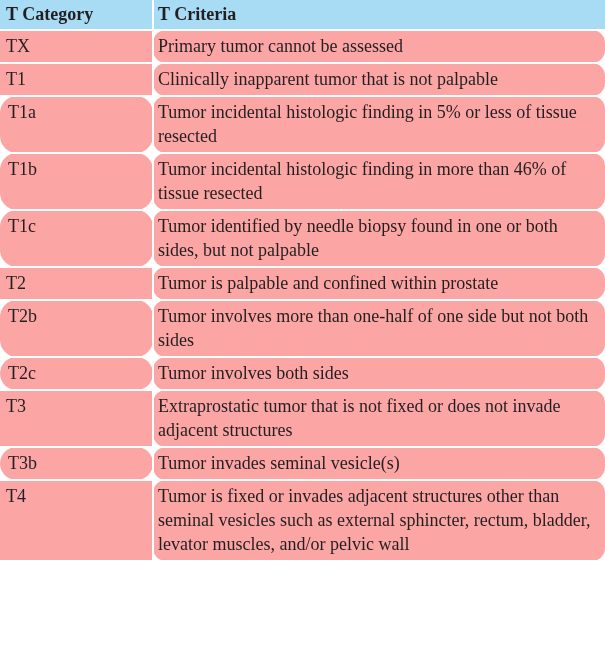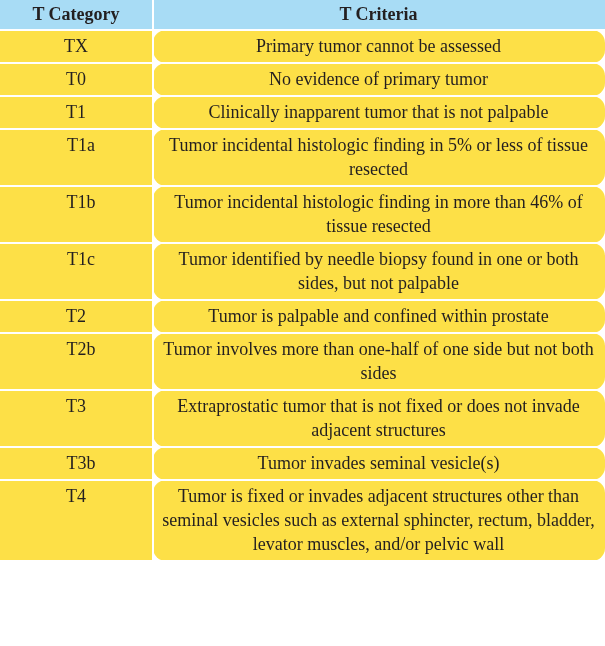--- a/index.html
+++ b/index.html
@@ -19,37 +19,38 @@
       font-size: 18px;
       color: #231f20;
       table-layout: fixed;
     }
     table.staging col.c1 { width: 153px; }
     table.staging col.c2 { width: 452px; }
     table.staging th, table.staging td {
       border: 2px solid #ffffff;
       padding: 3px 6px 4px 6px;
       vertical-align: top;
-      text-align: center;
+      text-align: left;
       line-height: 24px;
     }
     table.staging tr:first-child th { border-top: 0; }
     table.staging th:first-child, table.staging td:first-child { border-left: 0; }
     table.staging th:last-child, table.staging td:last-child { border-right: 0; }
     table.staging thead th {
       background: #a8dcf5;
       font-weight: bold;
       padding-top: 2px;
       padding-bottom: 3px;
     }
     table.staging tbody td {
-      background: #fde047;
+      background: #fca5a5;
     }
     table.staging td.cat.sub {
-      padding-left: 16px;
+      padding-left: 8px;
+      border-radius: 17px;
     }
     table.staging td.crit {
       padding-left: 4px;
       border-radius: 13px;
     }
     table.staging thead th.crit {
       padding-left: 4px;
     }
   </style>
 </head>
@@ -65,24 +66,20 @@
       <th>T Category</th>
       <th class="crit">T Criteria</th>
     </tr>
   </thead>
   <tbody>
     <tr>
       <td class="cat">TX</td>
       <td class="crit">Primary tumor cannot be assessed</td>
     </tr>
     <tr>
-      <td class="cat">T0</td>
-      <td class="crit">No evidence of primary tumor</td>
-    </tr>
-    <tr>
       <td class="cat">T1</td>
       <td class="crit">Clinically inapparent tumor that is not palpable</td>
     </tr>
     <tr>
       <td class="cat sub">T1a</td>
       <td class="crit">Tumor incidental histologic finding in 5% or less of tissue resected</td>
     </tr>
     <tr>
       <td class="cat sub">T1b</td>
       <td class="crit">Tumor incidental histologic finding in more than 46% of tissue resected</td>
@@ -93,20 +90,24 @@
     </tr>
     <tr>
       <td class="cat">T2</td>
       <td class="crit">Tumor is palpable and confined within prostate</td>
     </tr>
     <tr>
       <td class="cat sub">T2b</td>
       <td class="crit">Tumor involves more than one-half of one side but not both sides</td>
     </tr>
     <tr>
+      <td class="cat sub">T2c</td>
+      <td class="crit">Tumor involves both sides</td>
+    </tr>
+    <tr>
       <td class="cat">T3</td>
       <td class="crit">Extraprostatic tumor that is not fixed or does not invade adjacent structures</td>
     </tr>
     <tr>
       <td class="cat sub">T3b</td>
       <td class="crit">Tumor invades seminal vesicle(s)</td>
     </tr>
     <tr>
       <td class="cat">T4</td>
       <td class="crit">Tumor is fixed or invades adjacent structures other than seminal vesicles such as external sphincter, rectum, bladder, levator muscles, and/or pelvic wall</td>

